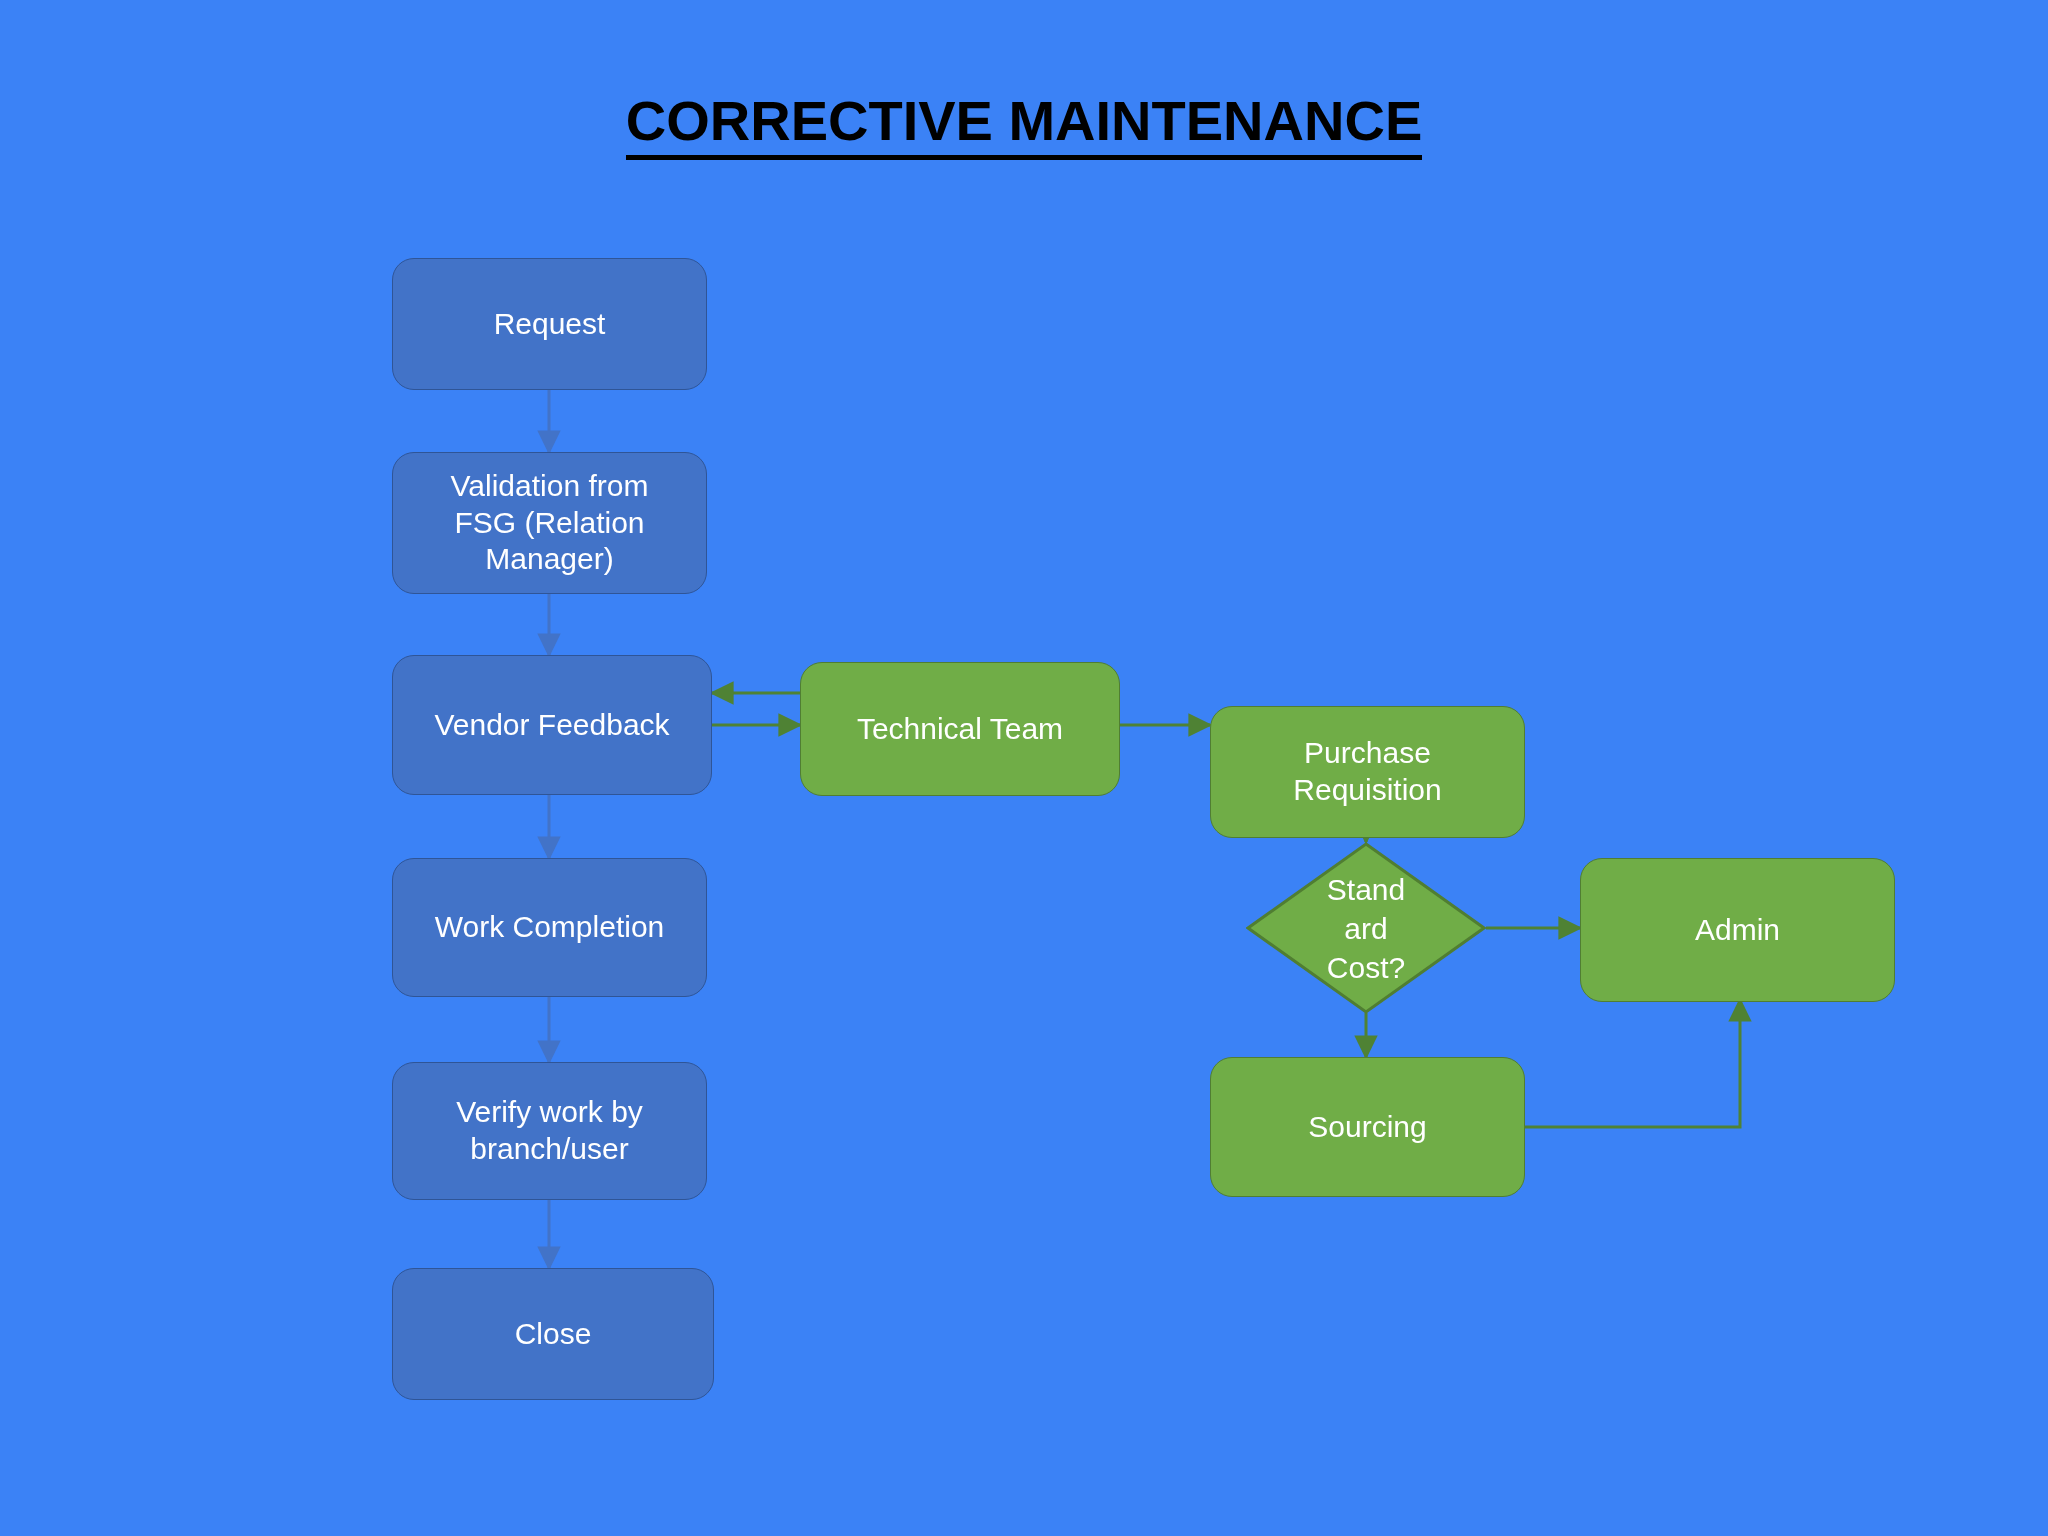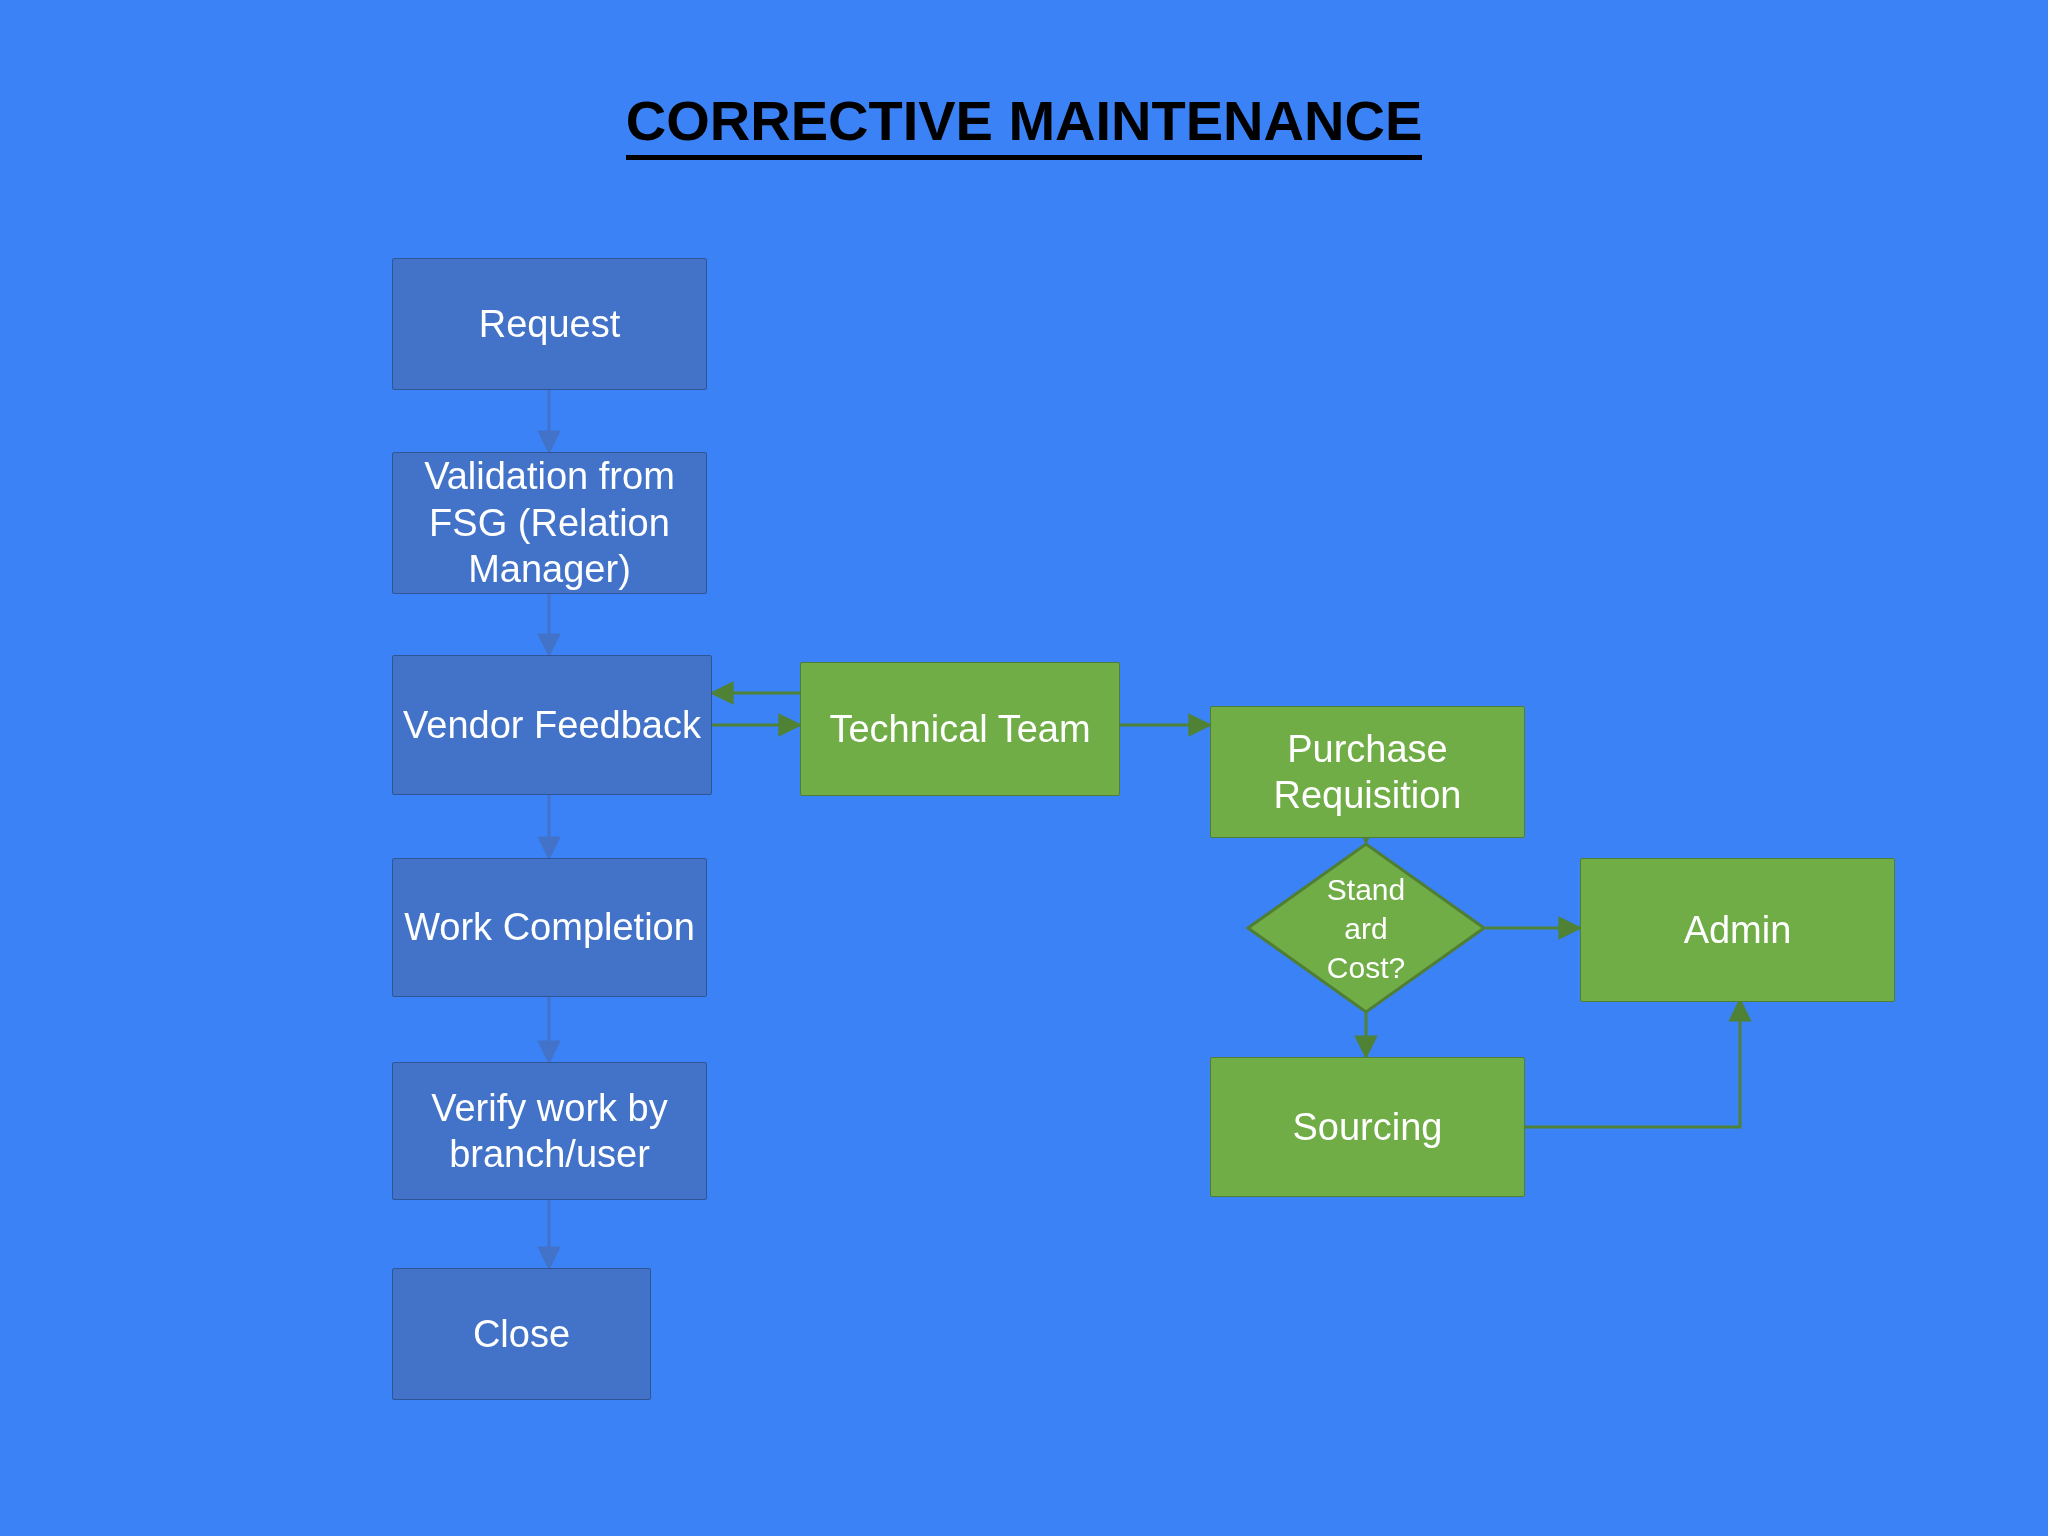--- a/index.html
+++ b/index.html
@@ -41,23 +41,23 @@
 
   
   .node {
     position: absolute;
     box-sizing: border-box;
     display: flex;
     align-items: center;
     justify-content: center;
     text-align: center;
     color: #ffffff;
-    font-size: 38px;
+    font-size: 30px;
     line-height: 1.22;
-    border-radius: 2px;
+    border-radius: 22px;
     padding: 4px 10px;
     white-space: pre-line;
   }
   .node.blue {
     background: #4273C8;
     border: 1.5px solid #2F5597;
   }
   .node.green {
     background: #70AD47;
     border: 1.5px solid #507E32;
@@ -153,21 +153,21 @@
 
   <div class="node blue" style="left:392px; top:858px; width:315px; height:139px;">
     <span>Work Completion</span>
   </div>
 
   <div class="node blue" style="left:392px; top:1062px; width:315px; height:138px;">
     <span>Verify work by
 branch/user</span>
   </div>
 
-  <div class="node blue" style="left:392px; top:1268px; width:259px; height:132px;">
+  <div class="node blue" style="left:392px; top:1268px; width:322px; height:132px;">
     <span>Close</span>
   </div>
 
   <div class="node green" style="left:800px; top:662px; width:320px; height:134px;">
     <span>Technical Team</span>
   </div>
 
   <div class="node green" style="left:1210px; top:661px; width:315px; height:132px;margin-top:45px;">
     <span>Purchase
 Requisition</span>

